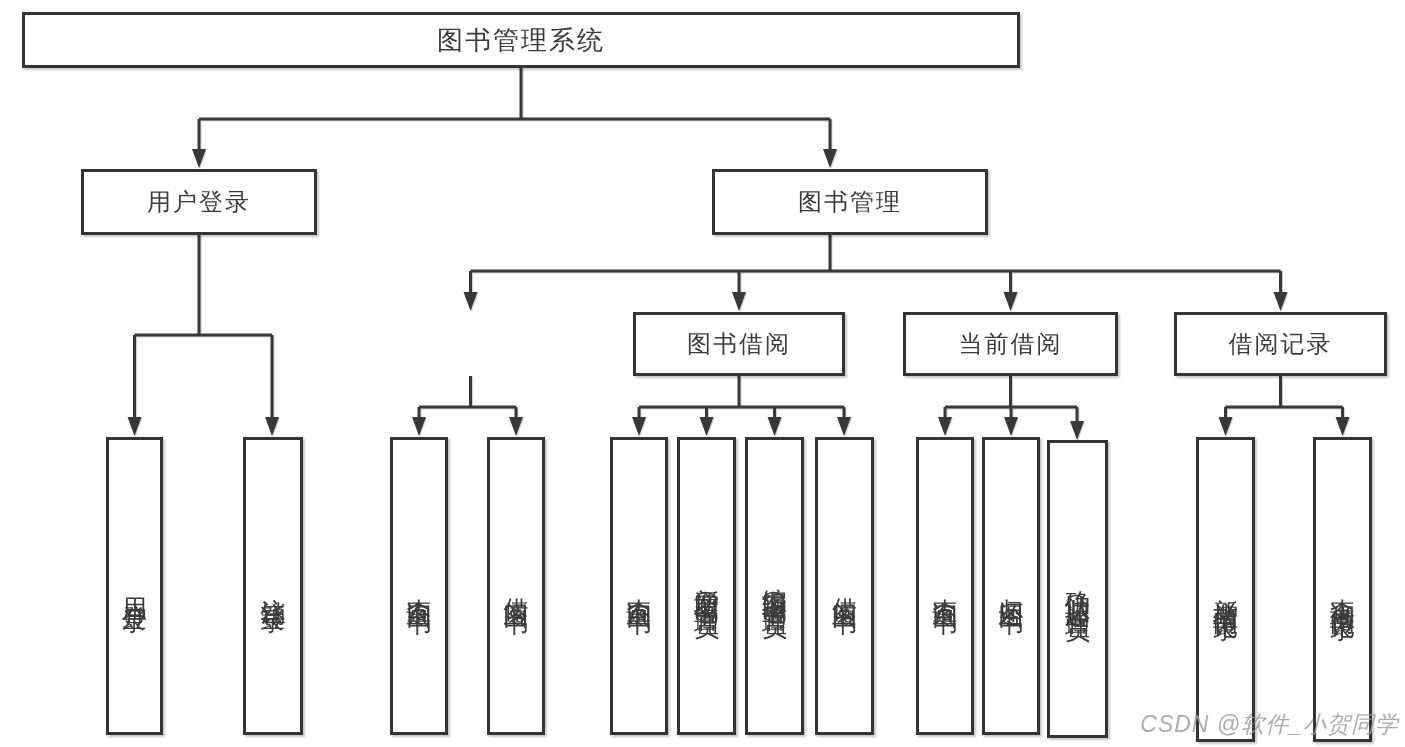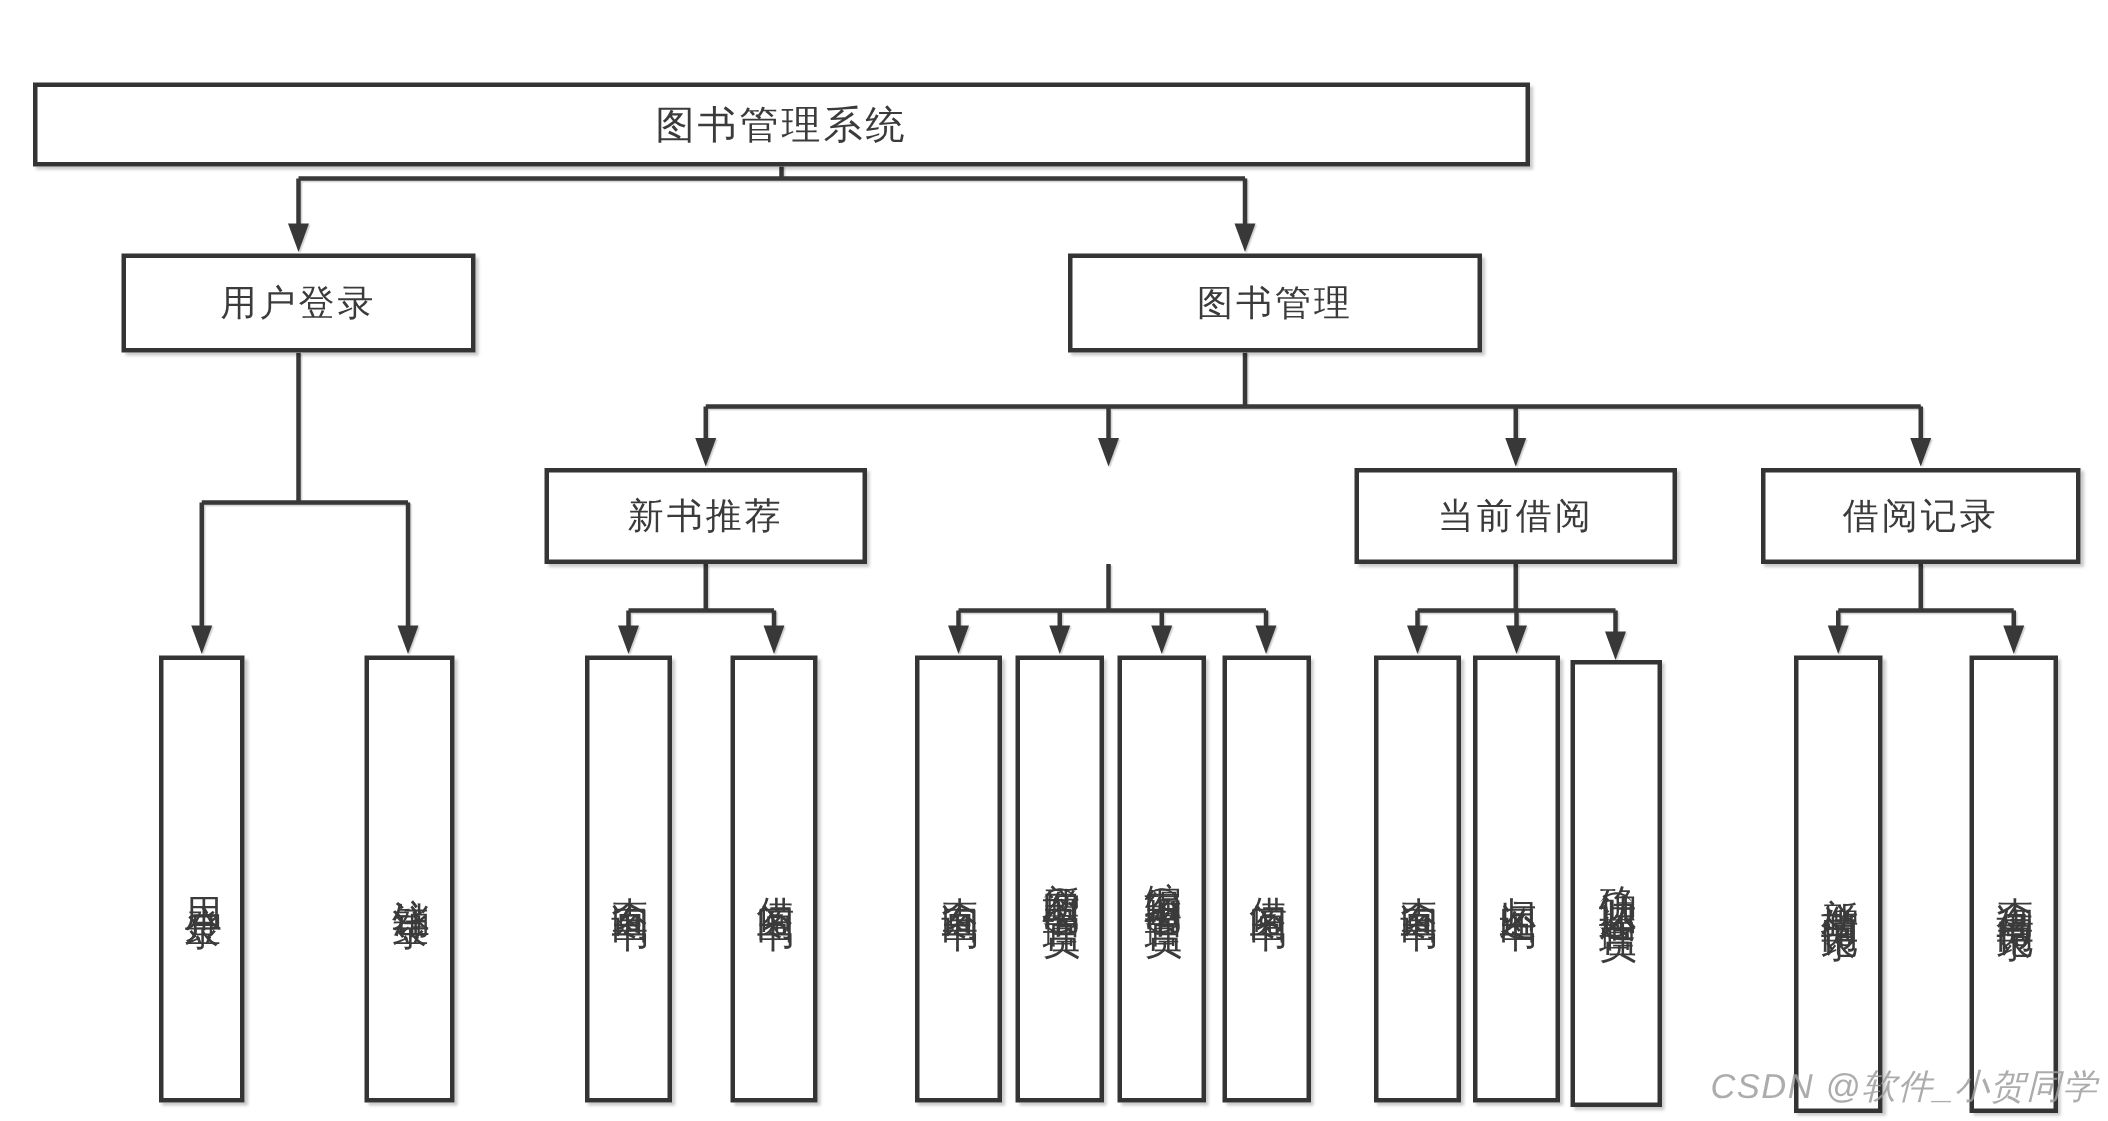--- a/index.html
+++ b/index.html
@@ -58,33 +58,33 @@
       <path d="M767.5 417 L781.5 417 L774.5 436 Z"></path>
       <path d="M837 417 L851 417 L844 436 Z"></path>
       <path d="M938 417 L952 417 L945 436 Z"></path>
       <path d="M1004 417 L1018 417 L1011 436 Z"></path>
       <path d="M1070 421 L1084 421 L1077 440 Z"></path>
       <path d="M1218.5 417 L1232.5 417 L1225.5 436 Z"></path>
       <path d="M1335.5 417 L1349.5 417 L1342.5 436 Z"></path>
     </g>
   </svg>
 
-  <div class="node h root" style="left:22px;top:12px;width:998px;height:56px;margin-top:43px;">
+  <div class="node h root" style="left:22px;top:12px;width:998px;height:56px;">
     <span>图书管理系统</span>
   </div>
 
   <div class="node h" style="left:81px;top:169px;width:236px;height:66px;">
     <span>用户登录</span>
   </div>
   <div class="node h" style="left:712px;top:169px;width:276px;height:66px;">
     <span>图书管理</span>
   </div>
 
-  <div class="node h" style="left:363px;top:312px;width:215px;height:64px;">
-    <span>新书推荐</span>
+  <div class="node h" style="left:633px;top:312px;width:212px;height:64px;">
+    <span>图书借阅</span>
   </div>
   <div class="node h" style="left:903px;top:312px;width:215px;height:64px;justify-content:center;">
     <span>当前借阅</span>
   </div>
   <div class="node h" style="left:1174px;top:312px;width:213px;height:64px;">
     <span>借阅记录</span>
   </div>
 
   <div class="node v" style="left:106px;top:437px;width:57px;height:298px;">
     <span>用户登录</span>

